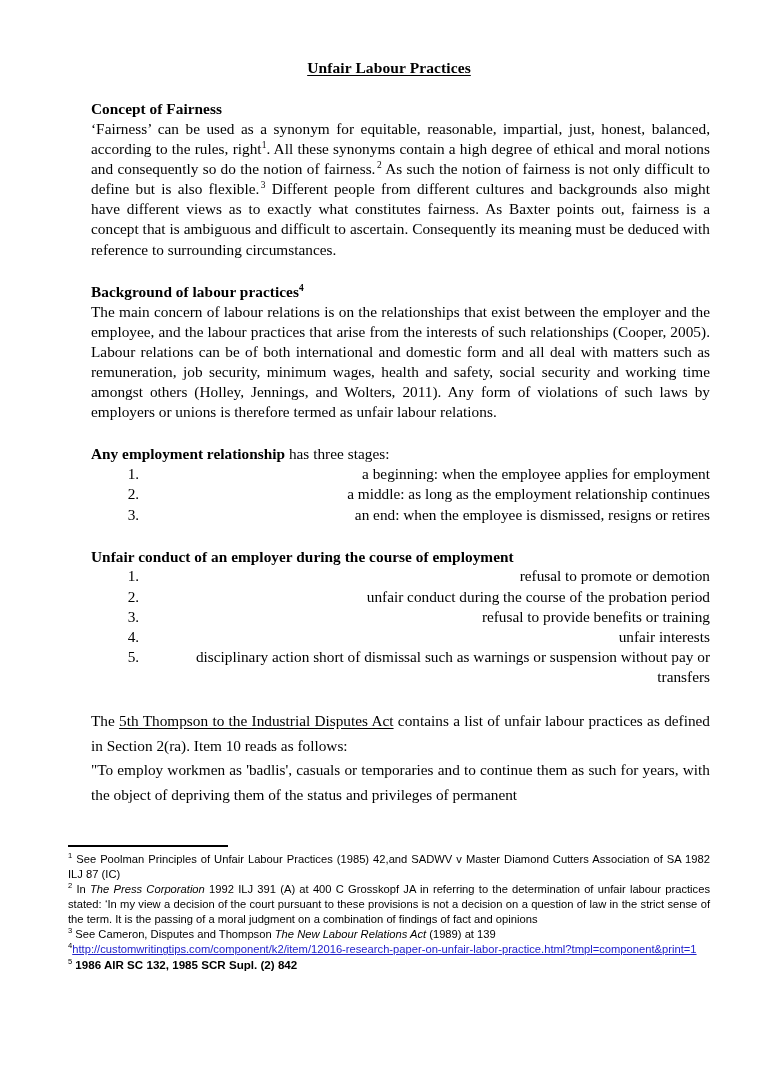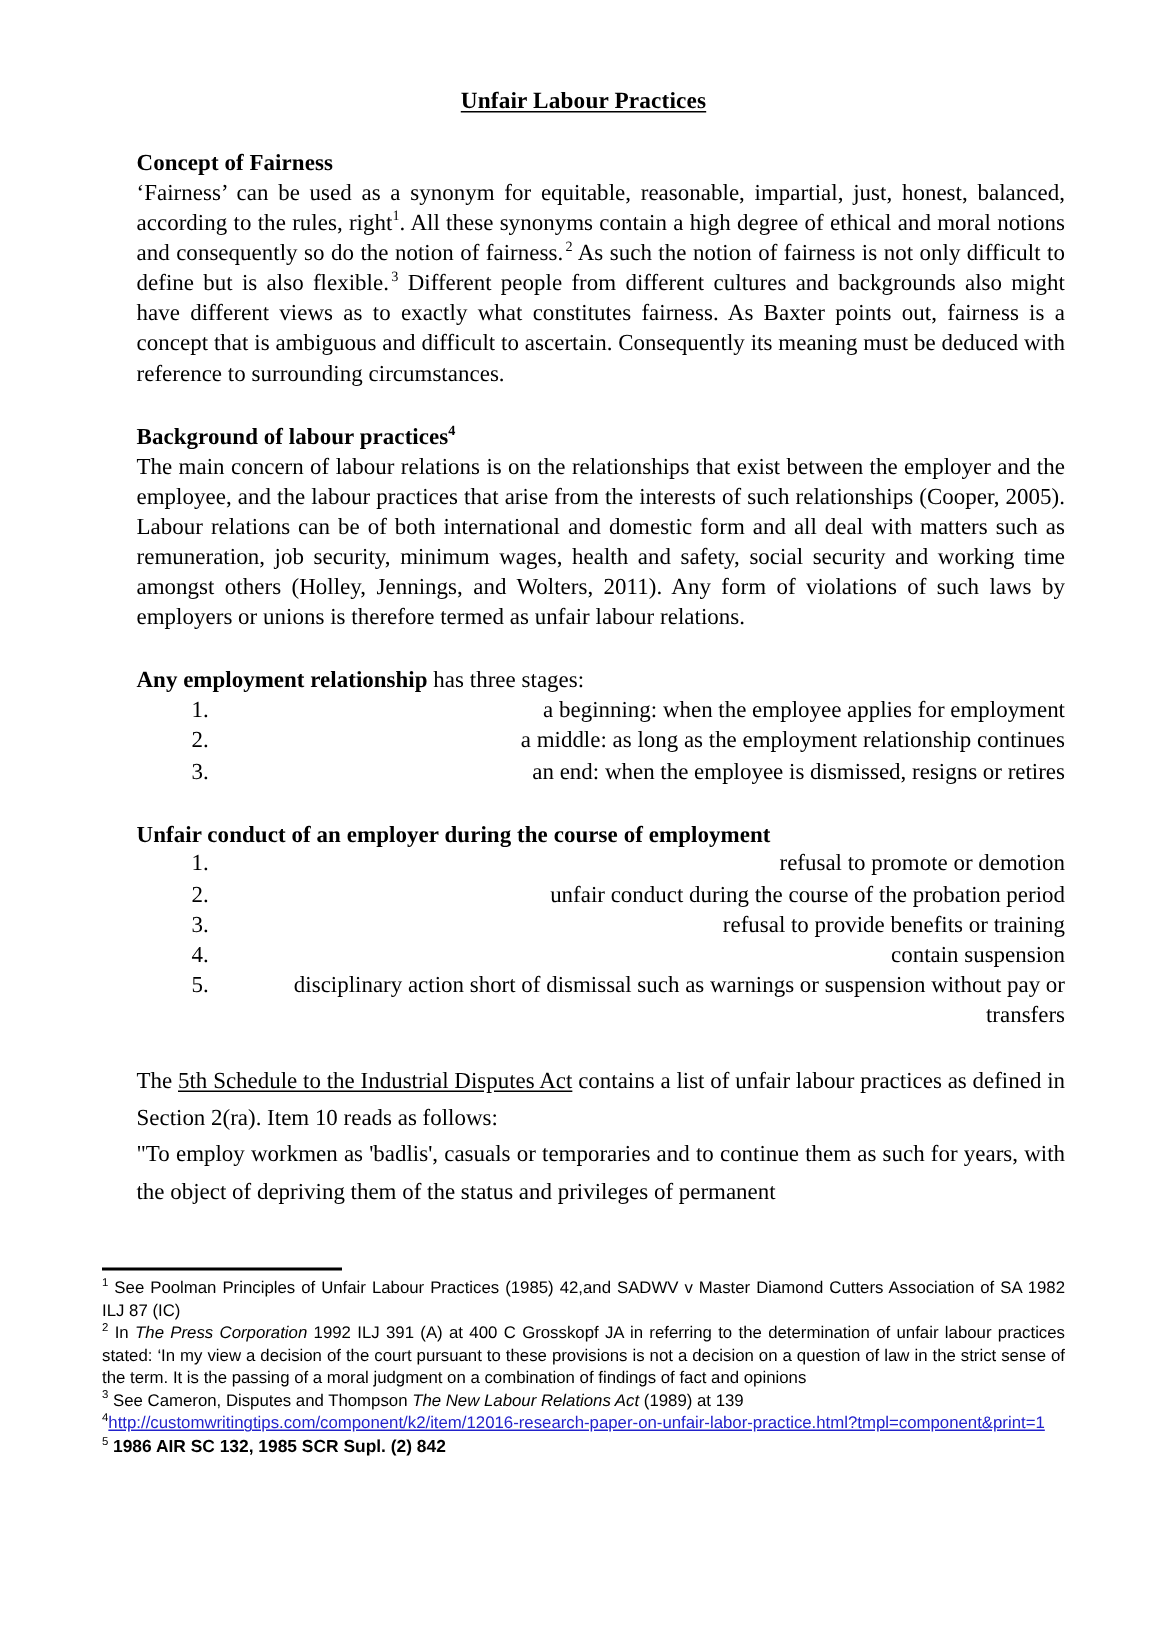--- a/index.html
+++ b/index.html
@@ -165,27 +165,27 @@
         <li>an end: when the employee is dismissed, resigns or retires</li>
       </ol>
     </div>
 
     <div class="section">
       <h2 class="heading">Unfair conduct of an employer during the course of employment</h2>
       <ol class="numlist">
         <li>refusal to promote or demotion</li>
         <li>unfair conduct during the course of the probation period</li>
         <li>refusal to provide benefits or training</li>
-        <li>contain suspension</li>
+        <li>unfair interests</li>
         <li>disciplinary action short of dismissal such as warnings or suspension without pay or transfers</li>
       </ol>
     </div>
 
     <div class="section">
-      <p class="case-body first"><span>The </span><span class="underline-link">5th Schedule to the Industrial Disputes Act</span><span> contains a list of unfair labour practices as defined in Section 2(ra). Item 10 reads as follows:</span></p>
+      <p class="case-body first"><span>The </span><span class="underline-link">5th Thompson to the Industrial Disputes Act</span><span> contains a list of unfair labour practices as defined in Section 2(ra). Item 10 reads as follows:</span></p>
       <p class="case-body">"To employ workmen as 'badlis', casuals or temporaries and to continue them as such for years, with the object of depriving them of the status and privileges of permanent</p>
     </div>
 
   </div>
 
   <div class="footnotes">
     <div class="fn-rule"></div>
 
     <p class="fn"><span class="fn-marker">1</span> <span>See Poolman Principles of Unfair Labour Practices (1985) 42,and SADWV v Master Diamond Cutters Association of SA 1982 ILJ 87 (IC)</span></p>
 

